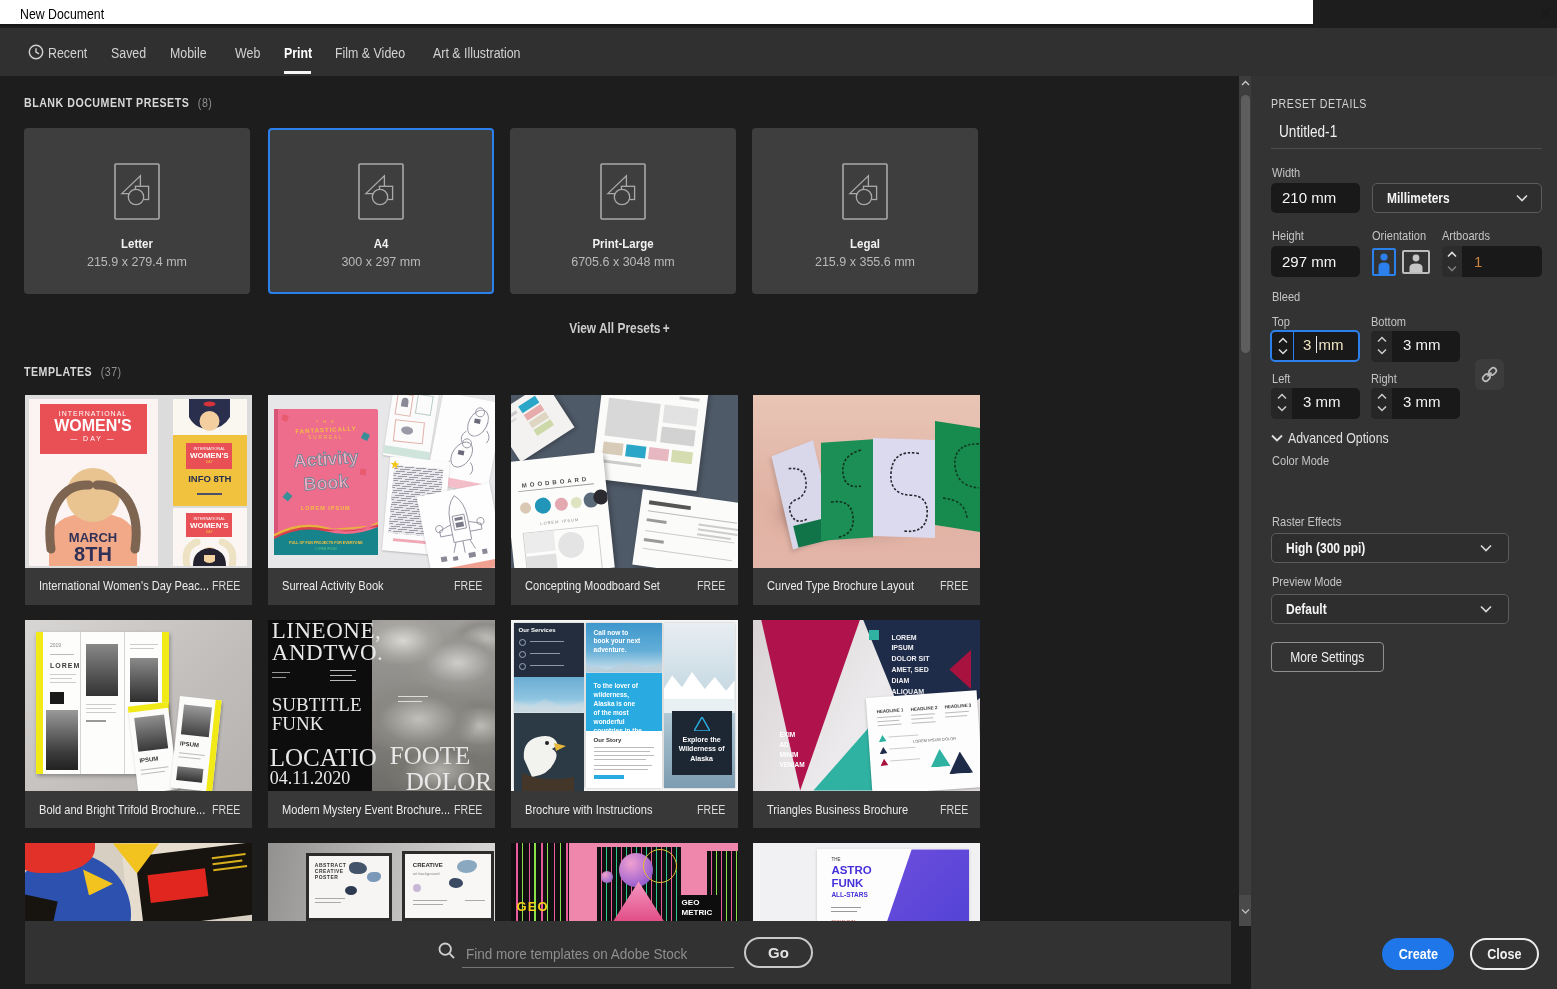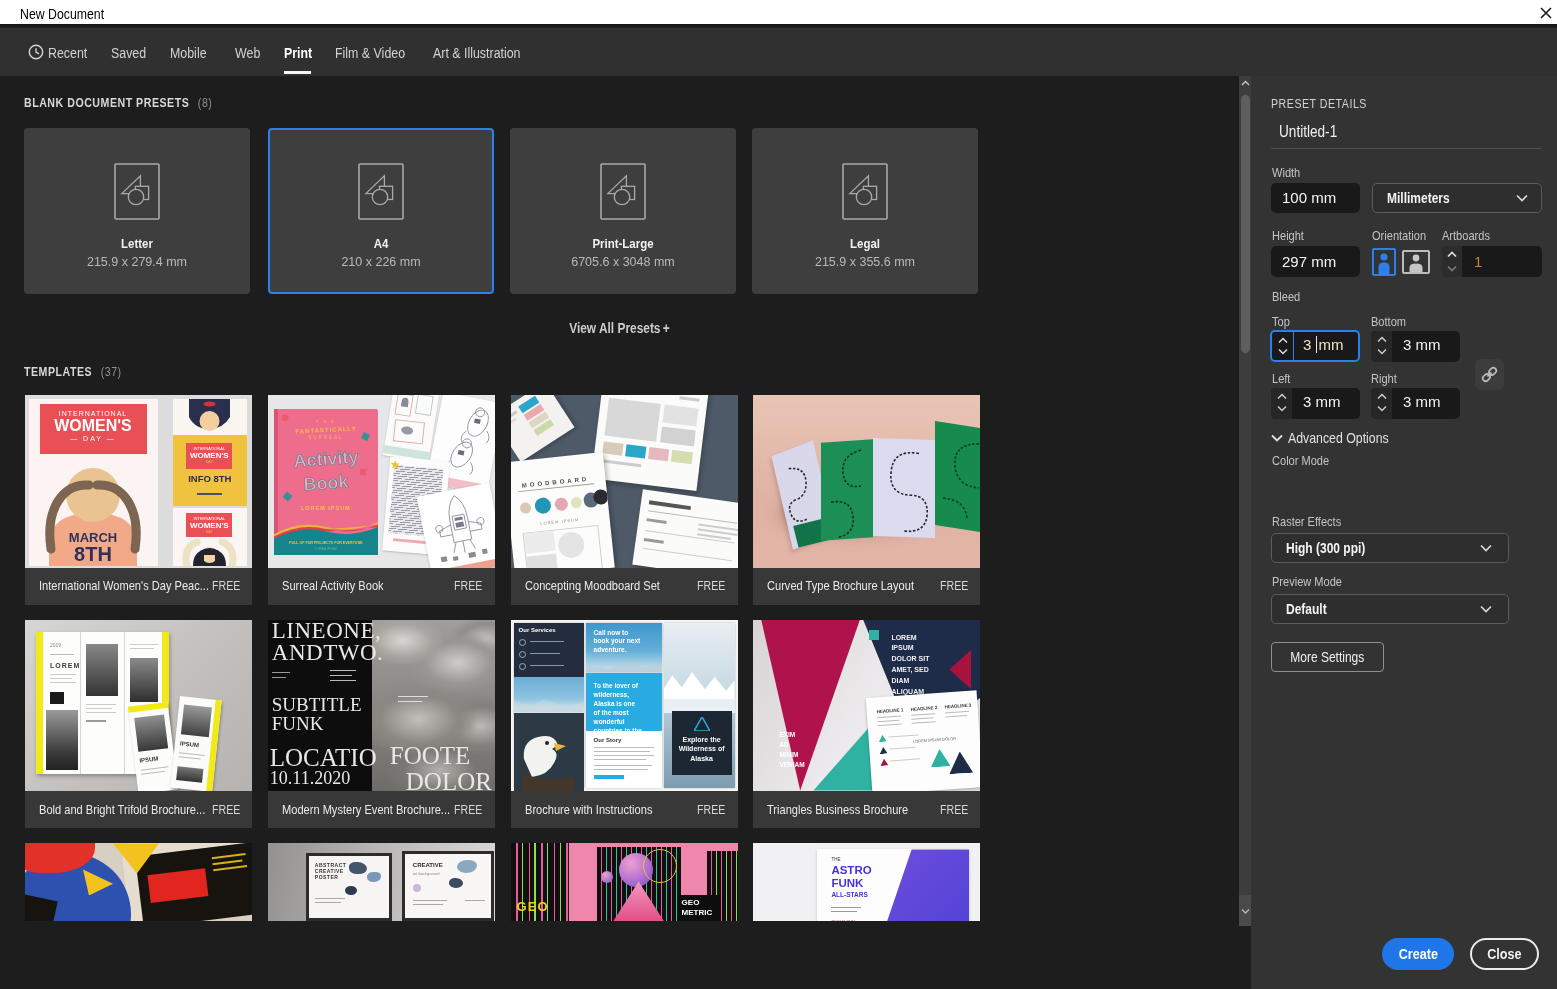--- a/index.html
+++ b/index.html
@@ -1,21 +1,21 @@
 <!DOCTYPE html>
 <html><head>
 <meta charset="utf-8">
 <style>
   * { margin:0; padding:0; box-sizing:border-box; }
   html,body { width:1557px; height:989px; overflow:hidden; background:#1d1d1d; }
   body { font-family:"Liberation Sans", sans-serif; position:relative; }
   .abs { position:absolute; }
   .cx { display:inline-block; transform:scaleX(0.8); transform-origin:0 50%; }
   
-  #titlebar { position:absolute; left:0; top:0; width:1557px; height:26px; background:#ffffff; border-bottom:2px solid #161616; }
+  #titlebar { position:absolute; left:0; top:0; width:1313px; height:26px; background:#ffffff; border-bottom:2px solid #161616; }
   #titlebar .t { position:absolute; left:20px; top:5px; font-size:15px; color:#000; transform:scaleX(0.82); transform-origin:0 50%; }
   
   #tabbar { position:absolute; left:0; top:28px; width:1557px; height:48px; background:#303030; }
   .tab { position:absolute; top:16px; font-size:15.5px; color:#d2d2d2; white-space:nowrap; transform:scaleX(0.8); transform-origin:0 50%; }
   .tab.active { color:#ffffff; font-weight:bold; }
   #printline { position:absolute; left:284px; top:71px; width:27px; height:3px; background:#f5f5f5; }
   
   #content { position:absolute; left:0; top:76px; width:1239px; height:913px; background:#1d1d1d; overflow:hidden; }
   .h1 { position:absolute; font-size:12.5px; font-weight:bold; letter-spacing:0.6px; color:#d8d8d8; transform:scaleX(0.85); transform-origin:0 50%; }
   .h1 .cnt { color:#909090; font-weight:normal; margin-left:6px; }
@@ -86,21 +86,21 @@
         <use href="#picon"></use>
       </svg>
       <div class="nm">Letter</div>
       <div class="sz">215.9 x 279.4 mm</div>
     </div>
     <div class="pcard sel" style="left:268px; top:52px;">
       <svg width="46" height="57" viewBox="0 0 46 57">
         <use href="#picon"></use>
       </svg>
       <div class="nm">A4</div>
-      <div class="sz">210 x 226 mm</div>
+      <div class="sz">300 x 297 mm</div>
     </div>
     <div class="pcard" style="left:510px; top:52px;">
       <svg width="46" height="57" viewBox="0 0 46 57">
         <use href="#picon"></use>
       </svg>
       <div class="nm">Print-Large</div>
       <div class="sz">6705.6 x 3048 mm</div>
     </div>
     <div class="pcard" style="left:752px; top:52px;">
       <svg width="46" height="57" viewBox="0 0 46 57">
@@ -382,21 +382,21 @@
         <div class="abs" style="left:62px; top:50px; width:26px; height:1.5px; background:#bbb;"></div>
         <div class="abs" style="left:62px; top:55px; width:22px; height:1.5px; background:#bbb;"></div>
         <div class="abs" style="left:62px; top:60px; width:26px; height:1.5px; background:#bbb;"></div>
         <div class="abs" style="left:4px; top:52px; width:18px; height:1.5px; background:#999;"></div>
         <div class="abs" style="left:4px; top:57px; width:14px; height:1.5px; background:#999;"></div>
         <div class="abs" style="left:4px; top:74px; font-size:19px;">SUBTITLE</div>
         <div class="abs" style="left:4px; top:93px; font-size:19px;">FUNK</div>
         <div class="abs" style="left:130px; top:76px; width:30px; height:1.5px; background:#ddd;"></div>
         <div class="abs" style="left:130px; top:81px; width:24px; height:1.5px; background:#ddd;"></div>
         <div class="abs" style="left:2px; top:124px; font-size:25px;">LOCATIO</div>
-        <div class="abs" style="left:2px; top:148px; font-size:18px;">10.11.2020</div>
+        <div class="abs" style="left:2px; top:148px; font-size:18px;">04.11.2020</div>
         <div class="abs" style="left:122px; top:122px; font-size:25px;">FOOTE</div>
         <div class="abs" style="left:138px; top:148px; font-size:25px;">DOLOR</div>
       </div>
       <div class="tlabel" style="left:267.8px; top:715px;">
         <span class="nm">Modern Mystery Event Brochure...</span>
         <span class="fr">FREE</span>
       </div>
 
       <div class="timg" style="left:510.6px; top:543.6px; height:171.4px; background:#f6f6f6;">
         <div class="abs" style="left:3px; top:3px; width:70px; height:165px; background:#fff; box-shadow:0 0 2px rgba(0,0,0,0.25);">
@@ -545,39 +545,48 @@
           <div class="abs" style="left:0; top:0; width:152px; height:150px; background:linear-gradient(135deg,#7a52e0 0%,#5a46d8 60%,#4a3fd0 100%); clip-path:polygon(62% 0, 100% 0, 100% 95%, 30% 95%);"></div>
           <div class="abs" style="left:14px; top:8px; font-size:4.5px; color:#333;">THE</div>
           <div class="abs" style="left:14px; top:15px; font-size:11.5px; font-weight:bold; color:#4631d8; line-height:1.1;">ASTRO<br>FUNK</div>
           <div class="abs" style="left:14px; top:42px; font-size:6.5px; font-weight:bold; color:#4631d8;">ALL-STARS</div>
           <div class="abs" style="left:14px; top:58px; width:30px; height:1px; background:#999;"></div>
           <div class="abs" style="left:14px; top:62px; width:26px; height:1px; background:#999;"></div>
           <div class="abs" style="left:14px; top:70px; font-size:4px; color:#c0392b;">NEW ALBUM</div>
         </div>
       </div>
     </div>
+    <div id="searchstrip">
+      <svg class="abs" style="left:412px; top:20px;" width="20" height="20" viewBox="0 0 20 20" fill="none" stroke="#cfcfcf" stroke-width="1.8">
+        <circle cx="8.2" cy="8.2" r="5.7"></circle>
+        <path d="M12.6 12.6 L17 17"></path>
+      </svg>
+      <span class="ph">Find more templates on Adobe Stock</span>
+      <div class="ul"></div>
+      <div id="goBtn">Go</div>
+    </div>
   </div>
 
   <div id="sbar"></div>
   <div id="sthumb"></div>
   <div class="abs" style="left:1239px; top:895px; width:12px; height:31px; background:#4a4a4a;"></div>
   <svg class="abs" style="left:1241px; top:80px;" width="9" height="7" viewBox="0 0 9 7" fill="none" stroke="#cccccc" stroke-width="1.3">
     <path d="M1 5 L4.5 1.5 L8 5"></path>
   </svg>
   <svg class="abs" style="left:1241px; top:908px;" width="9" height="7" viewBox="0 0 9 7" fill="none" stroke="#bbbbbb" stroke-width="1.3">
     <path d="M1 1.5 L4.5 5 L8 1.5"></path>
   </svg>
 
   <div id="sidebar">
     <div class="sb" style="left:20px; top:21px; font-size:12.5px; letter-spacing:0.6px; color:#d3d3d3;">PRESET DETAILS</div>
     <div class="sb" style="left:28px; top:47px; font-size:16px; color:#f0f0f0;">Untitled-1</div>
     <div class="abs" style="left:20px; top:72px; width:271px; height:1px; background:#4d4d4d;"></div>
 
     <div class="sb" style="left:21px; top:89px;">Width</div>
-    <div class="inp" style="left:20px; top:107px; width:89px; height:30px; line-height:30px; padding-left:11px;">100 mm</div>
+    <div class="inp" style="left:20px; top:107px; width:89px; height:30px; line-height:30px; padding-left:11px;">210 mm</div>
     <div class="dd" style="left:121px; top:107px; width:170px; height:30px; line-height:28px; padding-left:14px;"><span class="cx">Millimeters</span>
       <svg class="abs" style="right:13px; top:10px;" width="12" height="8" viewBox="0 0 12 8" fill="none" stroke="#d8d8d8" stroke-width="1.7">
         <path d="M1 1.5 L6 6.5 L11 1.5"></path>
       </svg>
     </div>
 
     <div class="sb" style="left:21px; top:152px;">Height</div>
     <div class="inp" style="left:20px; top:170px; width:89px; height:31px; line-height:31px; padding-left:11px;">297 mm</div>
     <div class="sb" style="left:121px; top:152px;">Orientation</div>
     <div class="abs" style="left:121px; top:172px; width:24px; height:28px; border:2px solid #2b80ec; border-radius:2px;">

